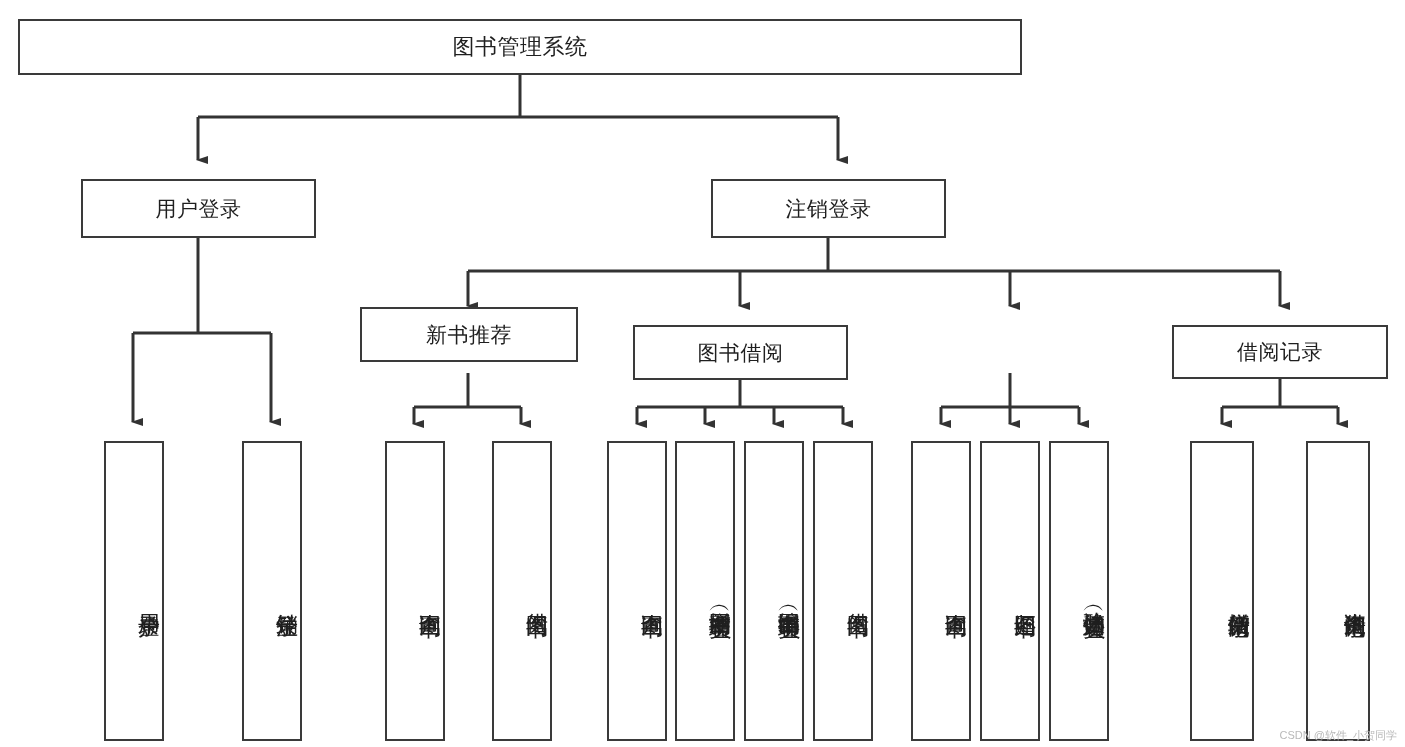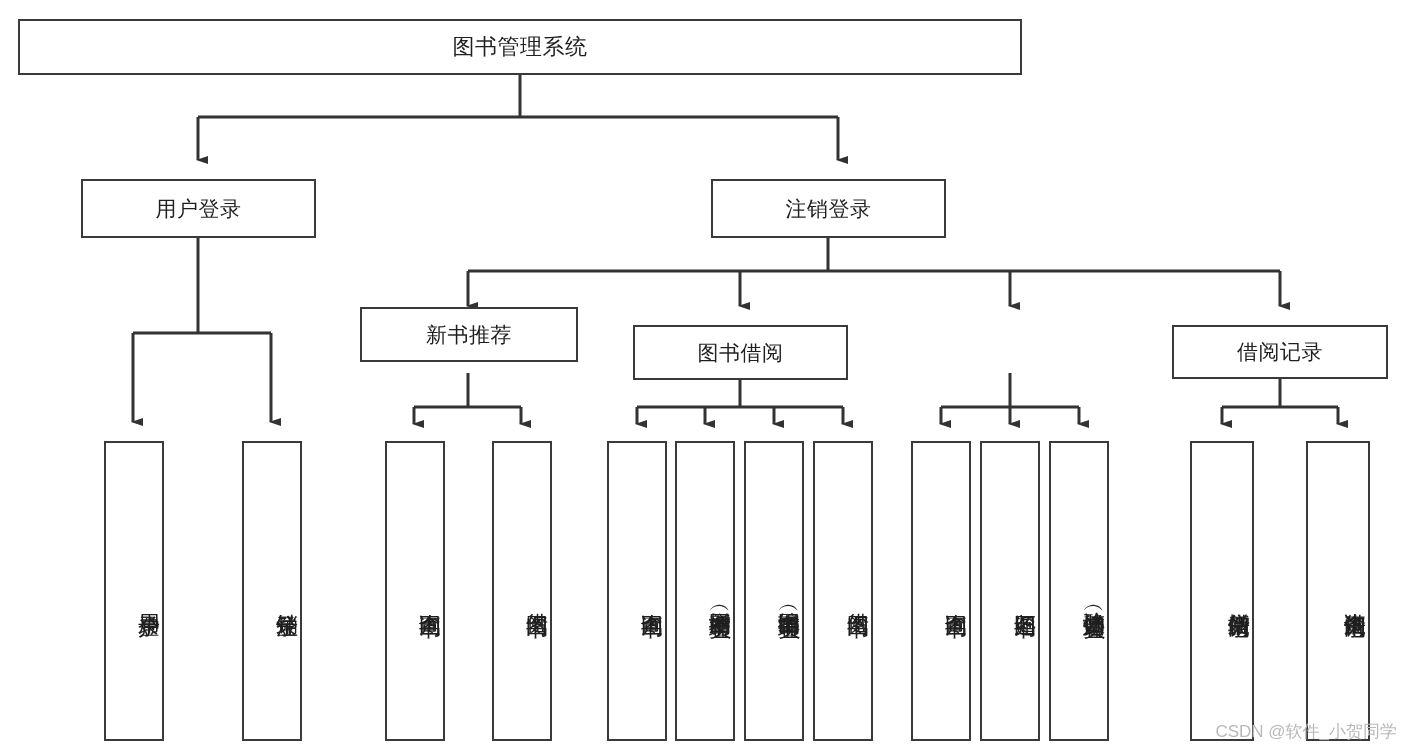--- a/index.html
+++ b/index.html
@@ -58,21 +58,21 @@
   .node.v .vtext {
     writing-mode: vertical-rl;
     text-orientation: upright;
     display: block;
     white-space: nowrap;
   }
   .watermark {
     position: absolute;
     right: 8px;
     bottom: 4px;
-    font-size: 17px;
+    font-size: 11px;
     color: #b9b9b9;
     z-index: 5;
     white-space: nowrap;
   }
 </style>
 </head>
 <body>
 
 <div id="canvas">
 

